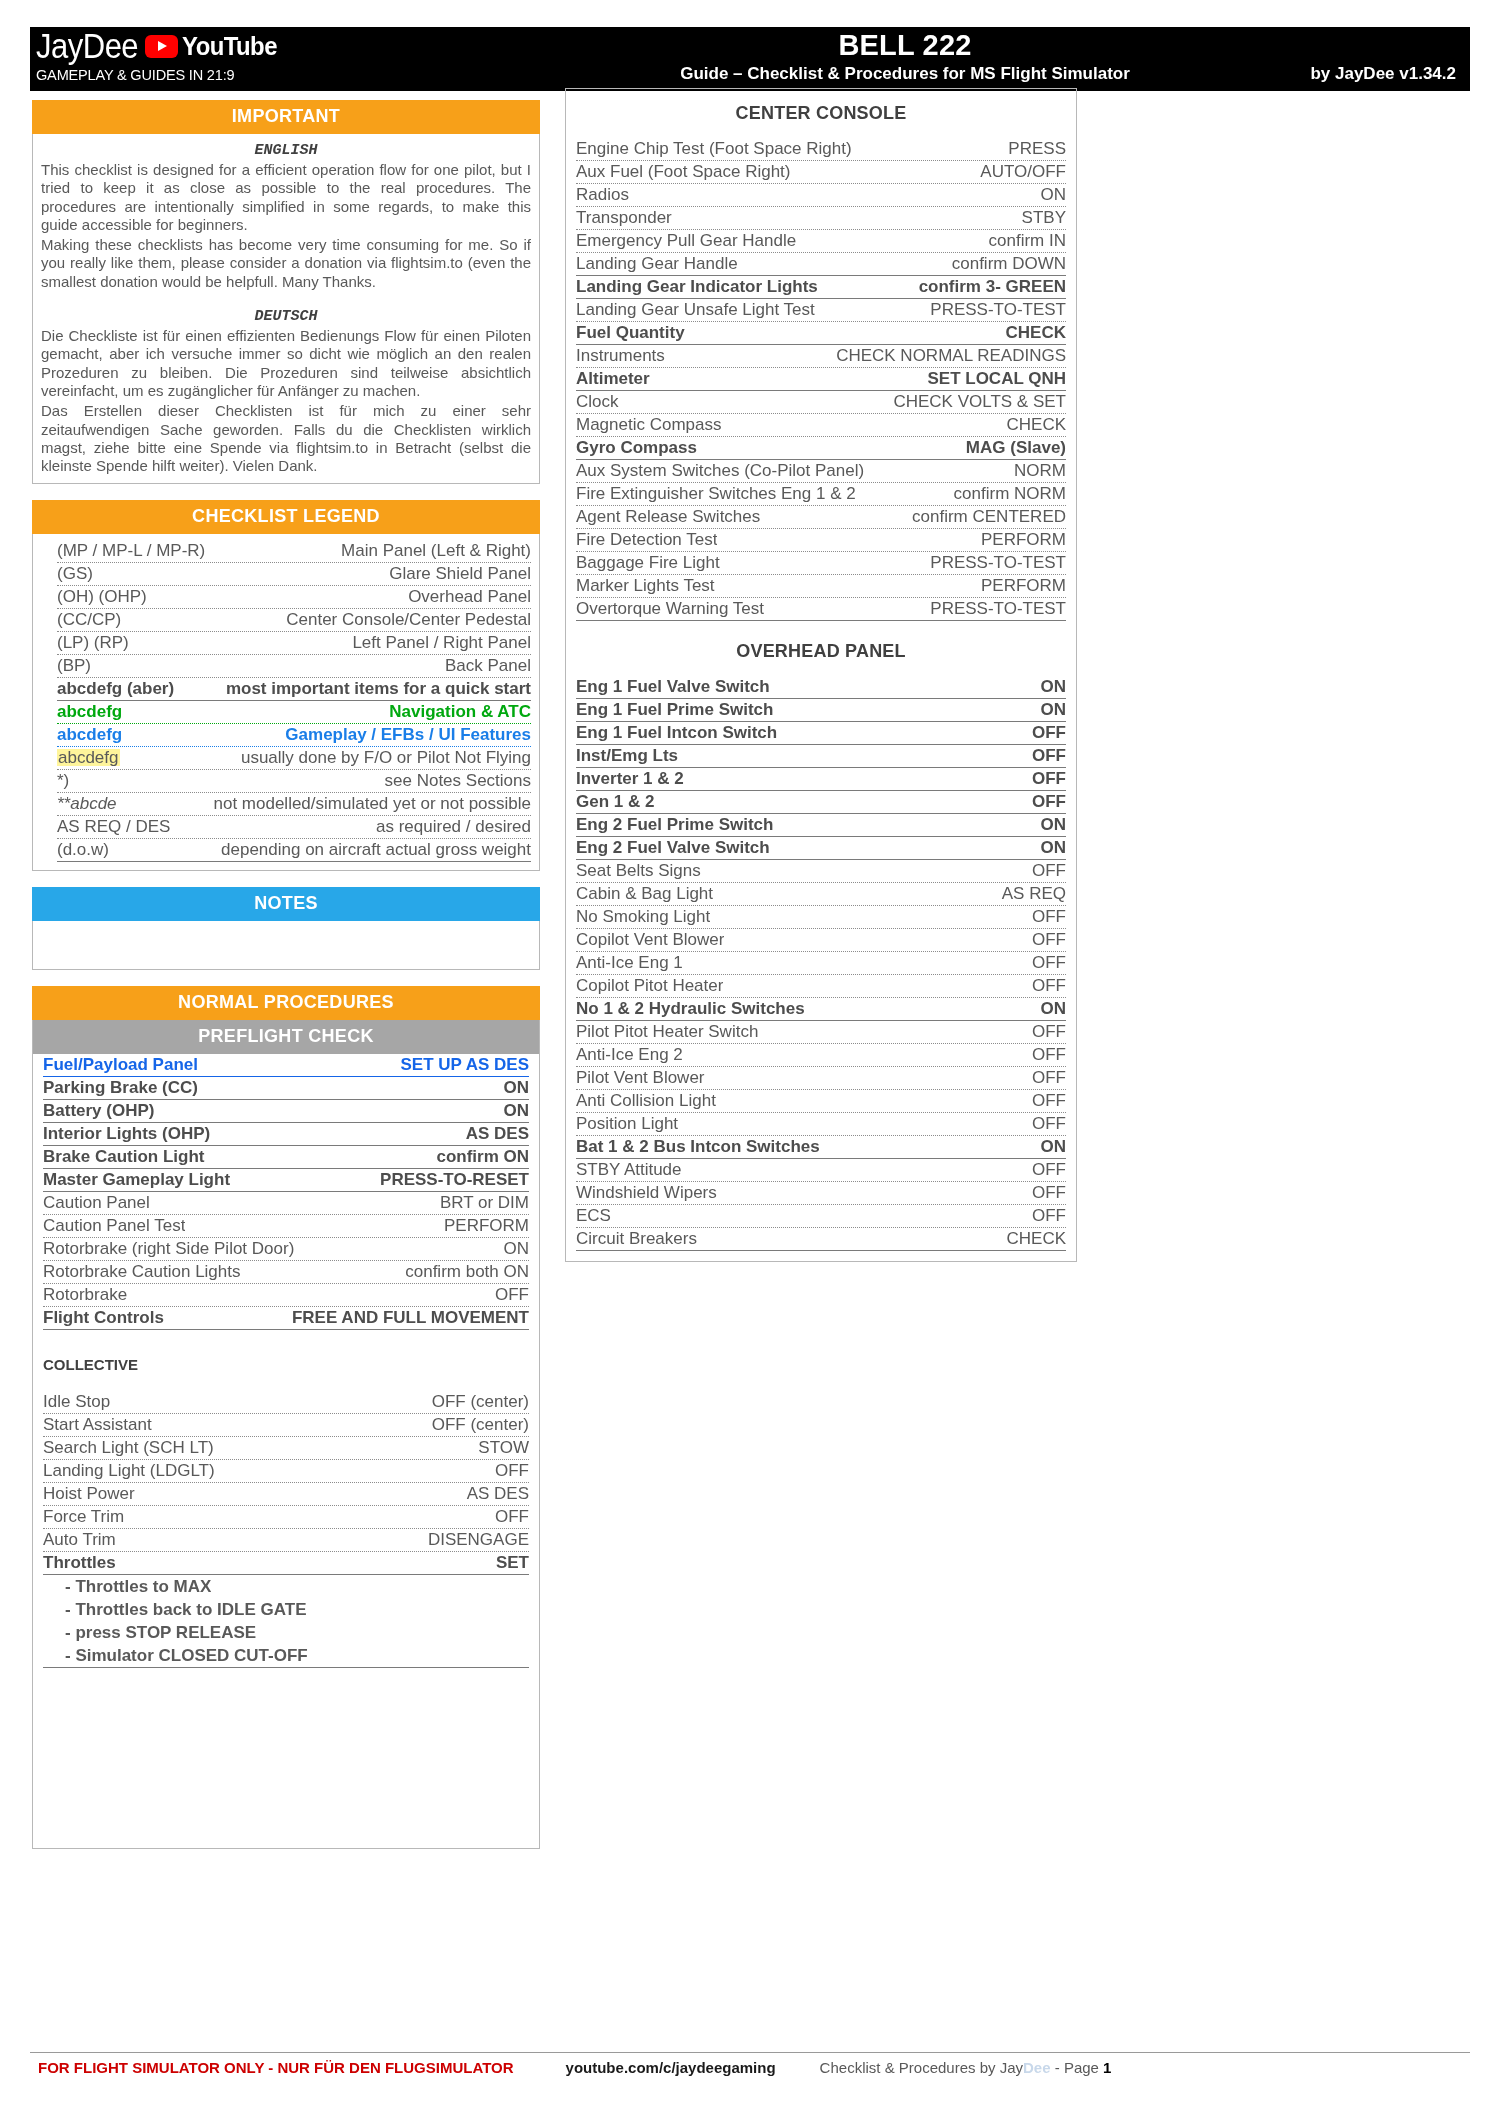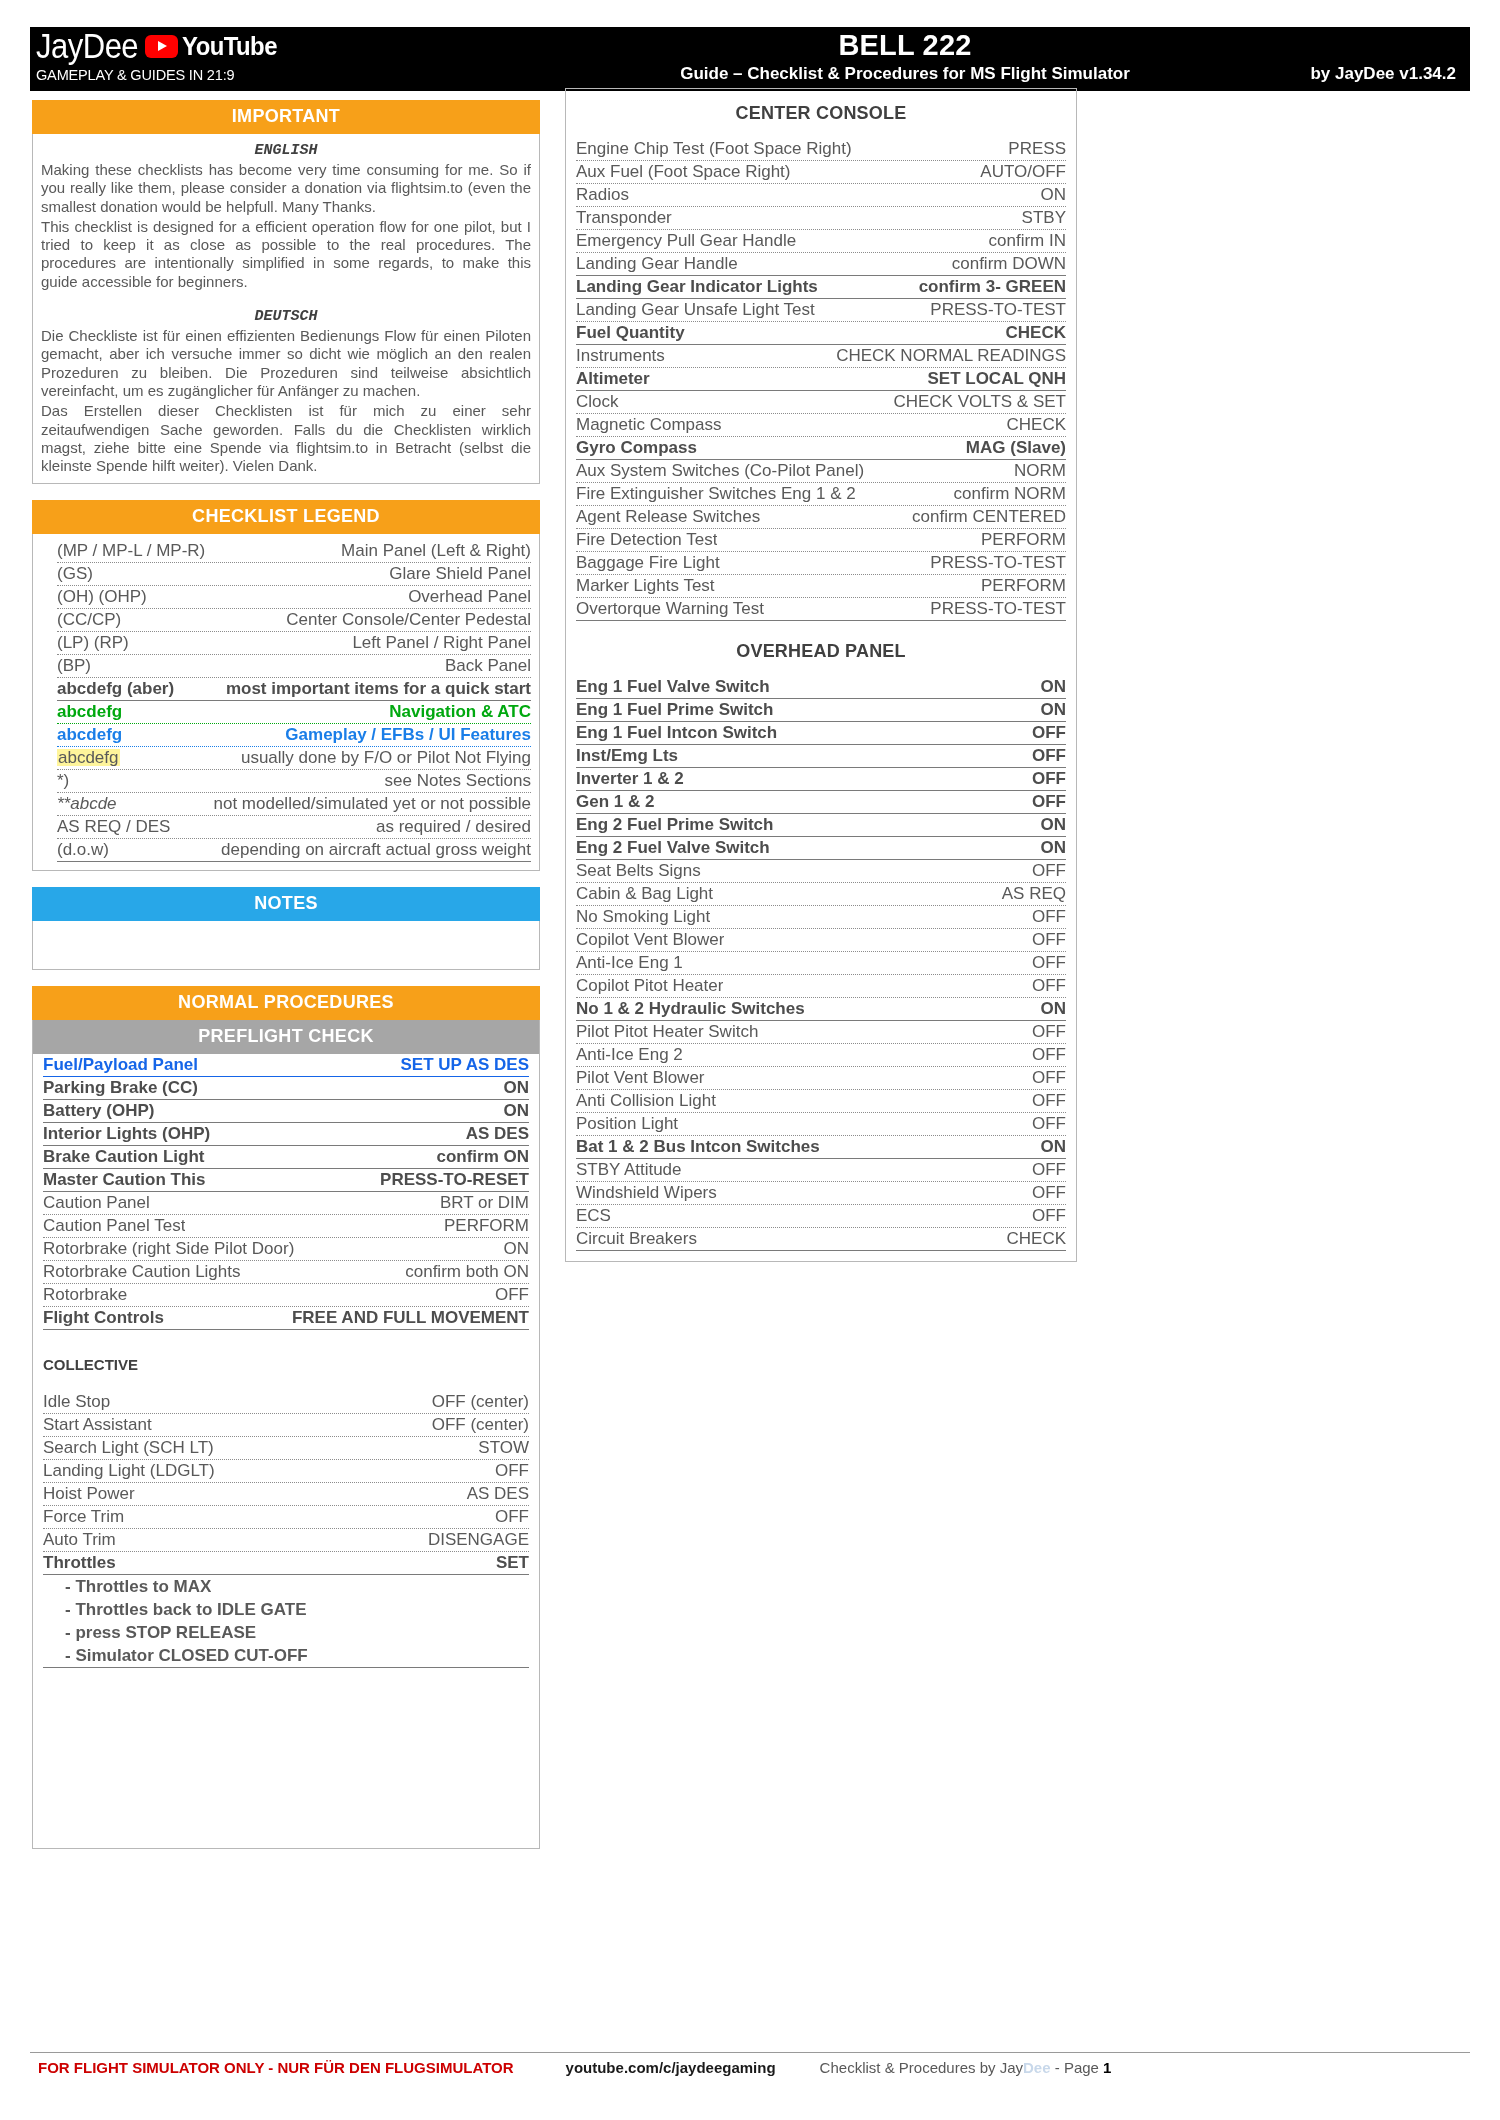--- a/index.html
+++ b/index.html
@@ -337,22 +337,22 @@
       <div class="doc-sub">Guide – Checklist &amp; Procedures for MS Flight Simulator</div>
     </div>
     <div class="header-right">by JayDee v1.34.2</div>
   </div>
 
   <div class="col-left">
 
     <div class="banner orange">IMPORTANT</div>
     <div class="boxed boxed-pad">
       <div class="lang-head">ENGLISH</div>
+      <div class="para">This checklist is designed for a efficient operation flow for one pilot, but I tried to keep it as close as possible to the real procedures. The procedures are intentionally simplified in some regards, to make this guide accessible for beginners.</div>
       <div class="para">Making these checklists has become very time consuming for me. So if you really like them, please consider a donation via flightsim.to (even the smallest donation would be helpfull. Many Thanks.</div>
-      <div class="para">This checklist is designed for a efficient operation flow for one pilot, but I tried to keep it as close as possible to the real procedures. The procedures are intentionally simplified in some regards, to make this guide accessible for beginners.</div>
       <div class="gap-sm"></div>
       <div class="lang-head">DEUTSCH</div>
       <div class="para">Die Checkliste ist für einen effizienten Bedienungs Flow für einen Piloten gemacht, aber ich versuche immer so dicht wie möglich an den realen Prozeduren zu bleiben. Die Prozeduren sind teilweise absichtlich vereinfacht, um es zugänglicher für Anfänger zu machen.</div>
       <div class="para tight">Das Erstellen dieser Checklisten ist für mich zu einer sehr zeitaufwendigen Sache geworden. Falls du die Checklisten wirklich magst, ziehe bitte eine Spende via flightsim.to in Betracht (selbst die kleinste Spende hilft weiter). Vielen Dank.</div>
     </div>
 
     <div class="spacer-lg"></div>
 
     <div class="banner orange">CHECKLIST LEGEND</div>
     <div class="leftbox-plain">
@@ -461,21 +461,21 @@
               <span class="lbl">Interior Lights (OHP)</span>
               <span class="spacer"></span>
               <span class="val">AS DES</span>
             </div>
             <div class="row bold">
               <span class="lbl">Brake Caution Light</span>
               <span class="spacer"></span>
               <span class="val">confirm ON</span>
             </div>
             <div class="row bold">
-              <span class="lbl">Master Caution This</span>
+              <span class="lbl">Master Gameplay Light</span>
               <span class="spacer"></span>
               <span class="val">PRESS-TO-RESET</span>
             </div>
             <div class="row">
               <span class="lbl">Caution Panel</span>
               <span class="spacer"></span>
               <span class="val">BRT or DIM</span>
             </div>
             <div class="row">
               <span class="lbl">Caution Panel Test</span>

